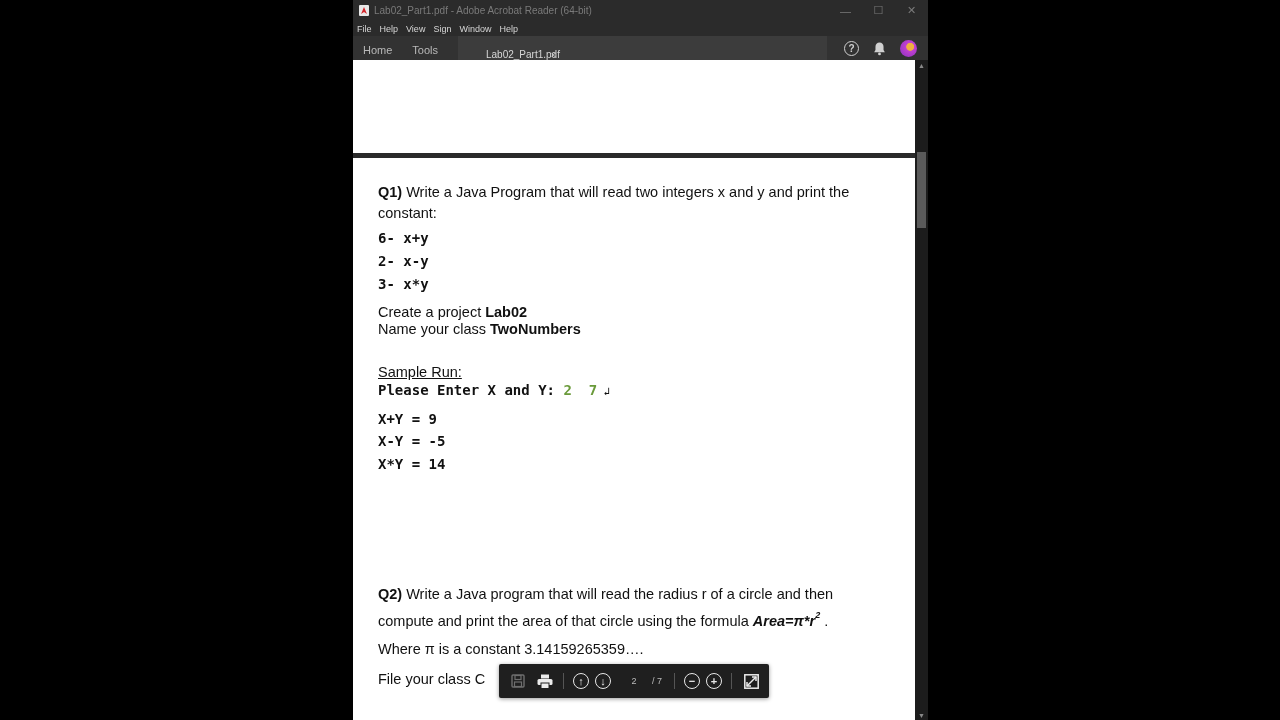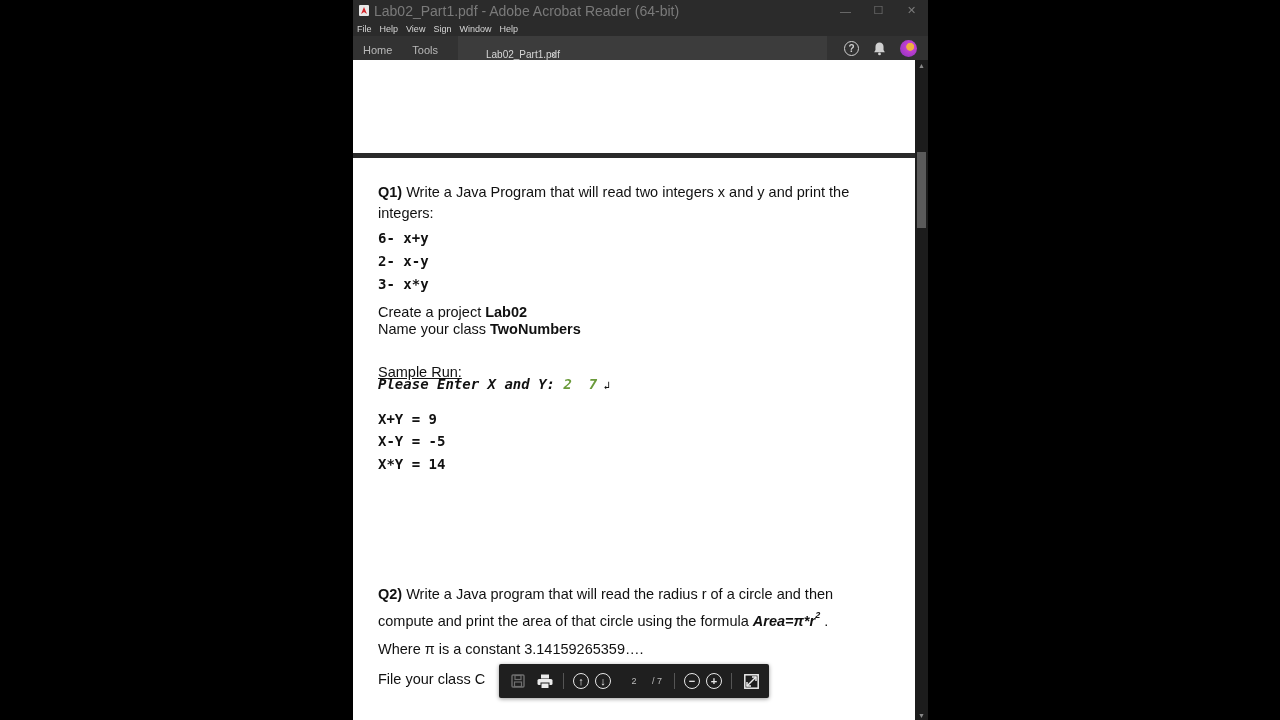--- a/index.html
+++ b/index.html
@@ -15,21 +15,21 @@
     background: #2b2b2b; display: flex; align-items: center;
   }
   .titlebar .app-icon {
     width: 10px; height: 11px; margin-left: 6px; background: #e8e8e8; border-radius: 1px;
     position: relative;
   }
   .titlebar .app-icon::after {
     content: ""; position: absolute; left: 2px; top: 2px; width: 6px; height: 7px;
     background: #d4262b; clip-path: polygon(50% 0, 100% 100%, 50% 70%, 0 100%);
   }
-  .titlebar .title { color: #7a7a7a; font-size: 14px; margin-left: 5px; }
+  .titlebar .title { color: #7a7a7a; font-size: 10px; margin-left: 5px; }
   .win-ctrls { position: absolute; right: 0; top: 0; height: 21px; display: flex; }
   .win-ctrl { width: 33px; height: 21px; color: #7a7a7a; font-size: 11px; display: flex; align-items: center; justify-content: center; }
 
   .menubar {
     position: absolute; left: 0; top: 21px; width: 575px; height: 15px;
     background: #2b2b2b; display: flex; align-items: center; padding-left: 4px;
   }
   .menubar span { color: #d6d6d6; font-size: 9px; margin-right: 8px; }
 
   .tabbar {
@@ -137,36 +137,36 @@
   </div>
 
   <div class="viewport">
     <div class="page-prev"></div>
     <div class="page-gap"></div>
     <div class="page">
 
       <div class="pline" style="top:26px;">
         <span class="bold">Q1)</span><span> Write a Java Program that will read two integers x and y and print the</span>
       </div>
-      <div class="pline" style="top:47px;">integers:</div>
+      <div class="pline" style="top:47px;">constant:</div>
 
       <div class="pline mono" style="top:72px;">6-  x+y</div>
       <div class="pline mono" style="top:95px;">2-  x-y</div>
       <div class="pline mono" style="top:118px;">3-  x*y</div>
 
       <div class="pline" style="top:146px;">
         <span>Create a project </span><span class="bold">Lab02</span>
       </div>
       <div class="pline" style="top:163px;">
         <span>Name your class </span><span class="bold">TwoNumbers</span>
       </div>
 
       <div class="pline under" style="top:206px;">Sample Run:</div>
 
-      <div class="pline mono" style="top:218px;font-style:italic;">
+      <div class="pline mono" style="top:224px;">
         <span>Please Enter X and Y: </span><span class="green">2</span><span>&nbsp;&nbsp;</span><span class="green">7</span><span style="font-weight:normal;font-size:11px;margin-left:6px;">↲</span>
       </div>
       <div class="pline mono" style="top:253px;">X+Y = 9</div>
       <div class="pline mono" style="top:275px;">X-Y = -5</div>
       <div class="pline mono" style="top:298px;">X*Y = 14</div>
 
       <div class="pline" style="top:428px;">
         <span class="bold">Q2)</span><span> Write a Java program that will read the radius r of a circle and then</span>
       </div>
       <div class="pline" style="top:452px;">

